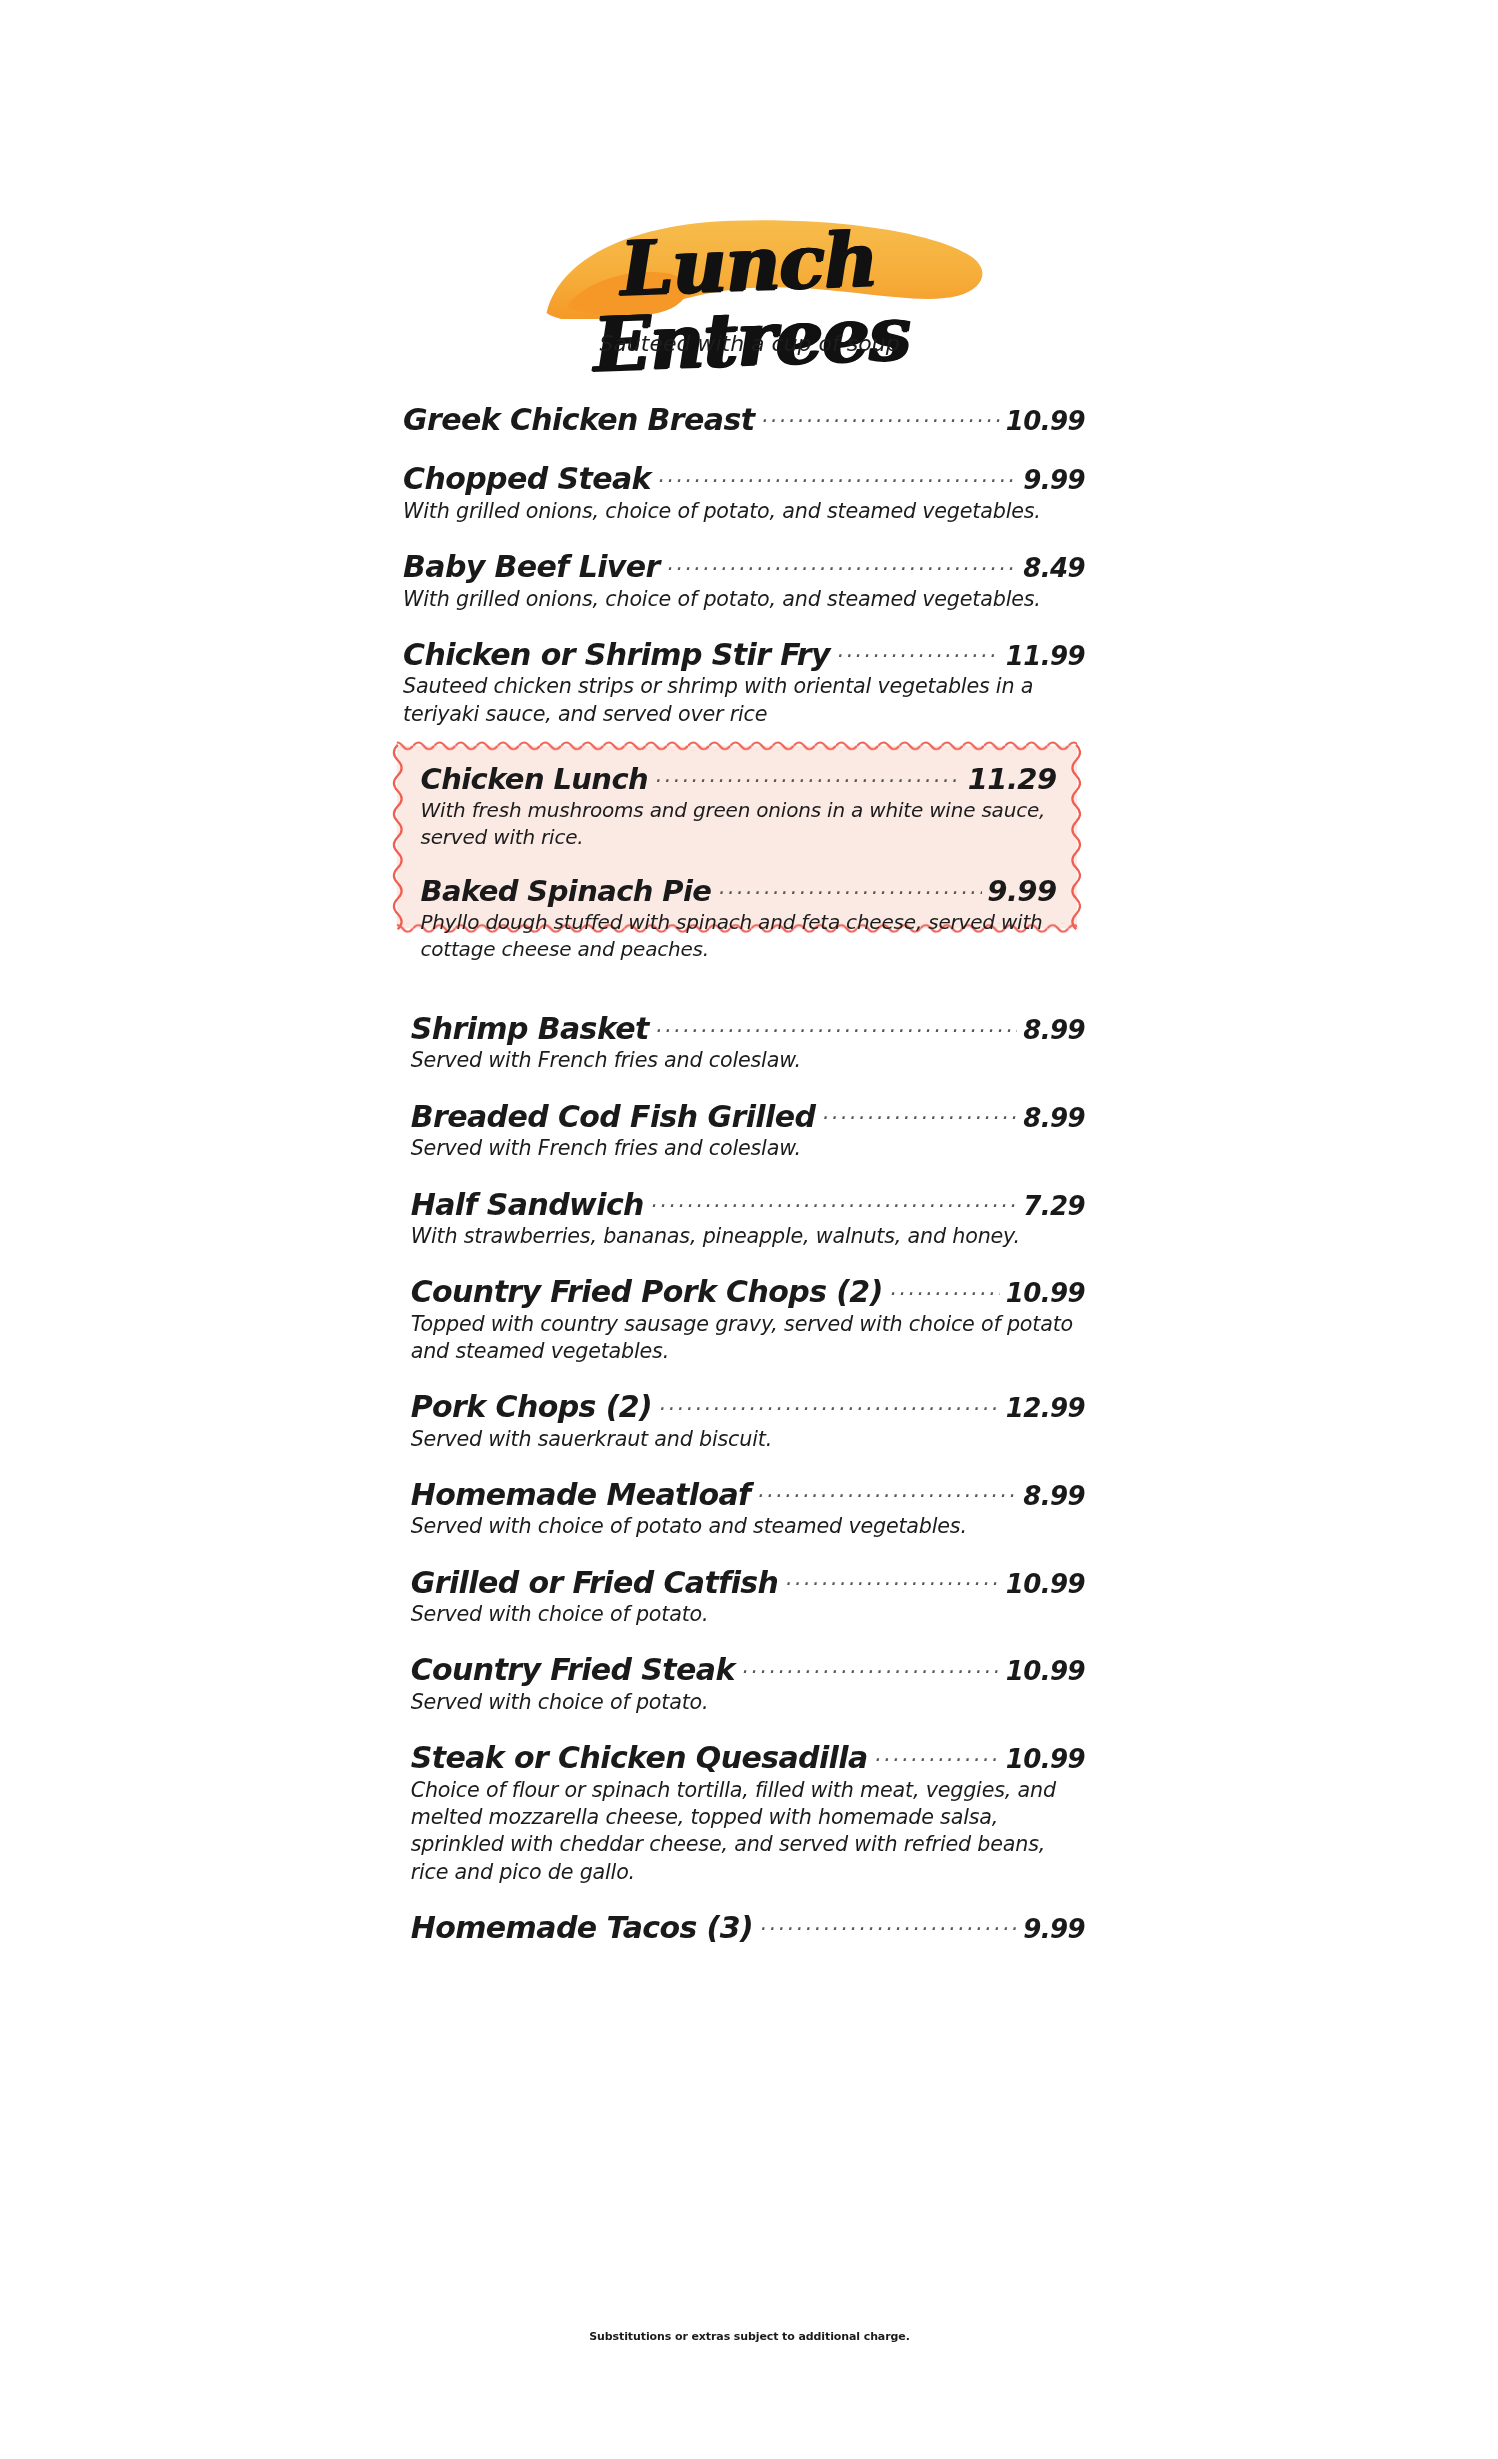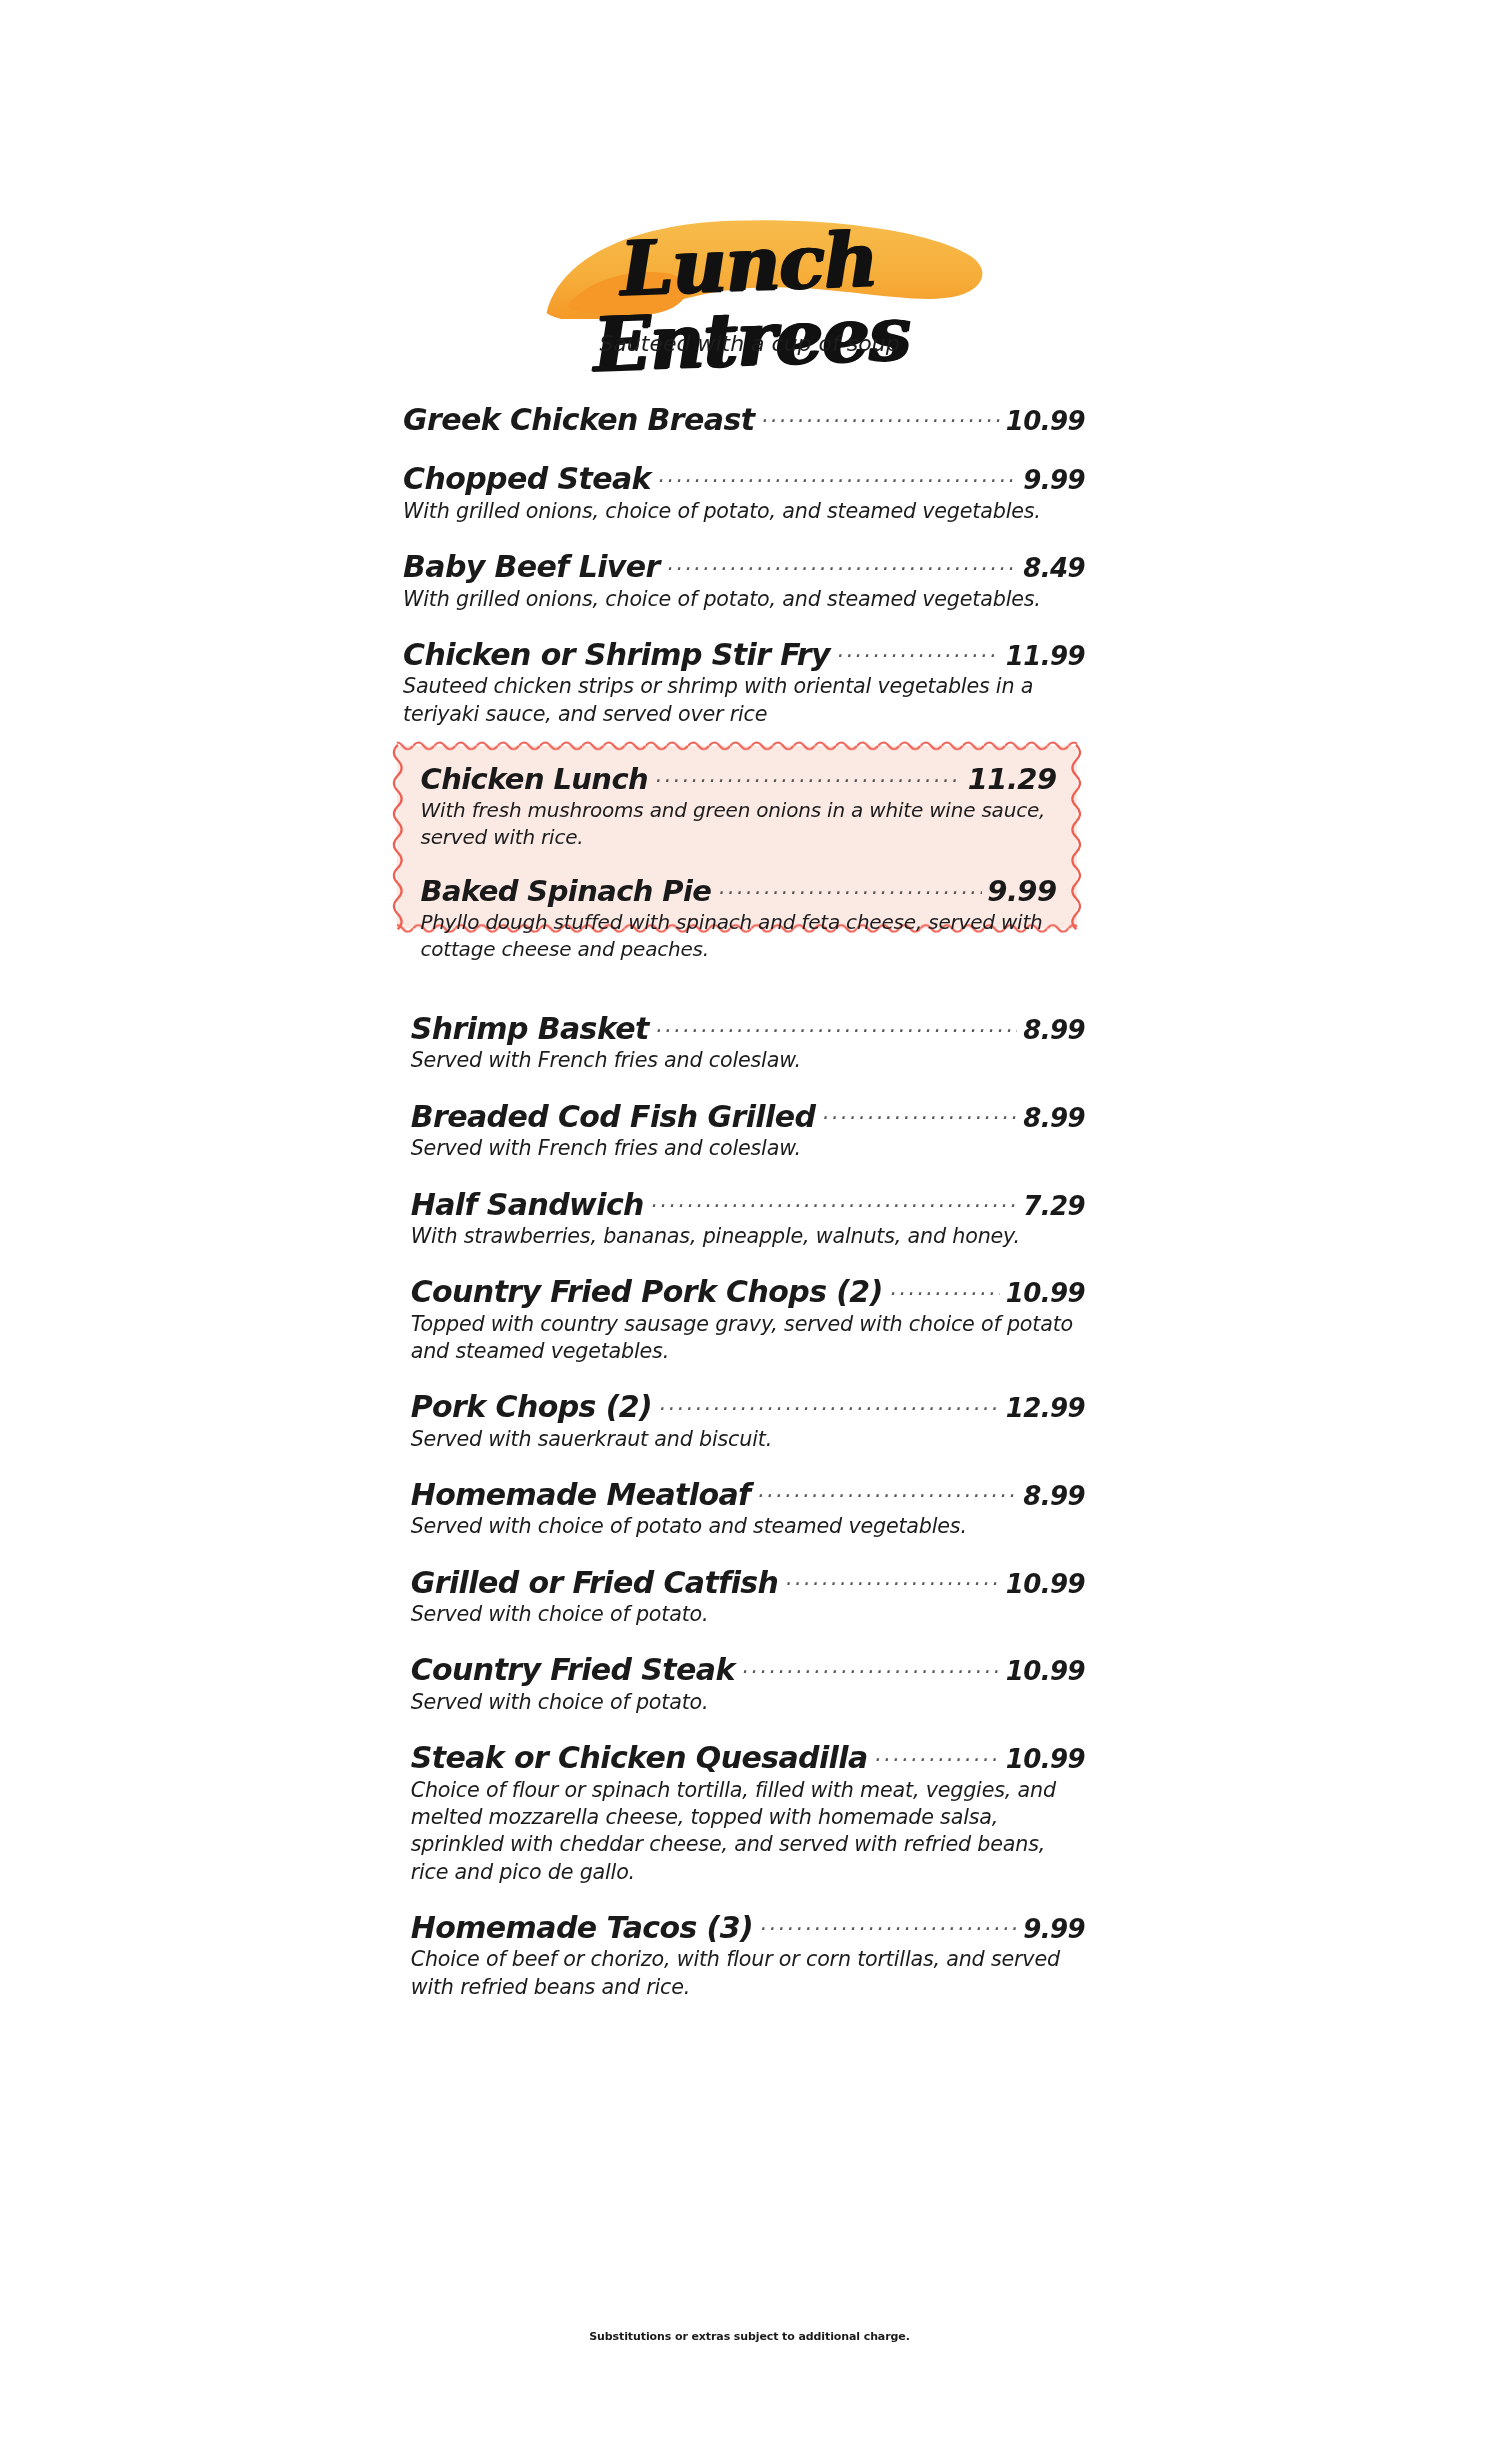--- a/index.html
+++ b/index.html
@@ -355,21 +355,20 @@
         </div>
         <div class="item-desc">Choice of flour or spinach tortilla, filled with meat, veggies, and melted mozzarella cheese, topped with homemade salsa, sprinkled with cheddar cheese, and served with refried beans, rice and pico de gallo.</div>
       </div>
 
       <div class="item gap-sm">
         <div class="item-line">
           <span class="item-name">Homemade Tacos (3)</span>
           <span class="dots"></span>
           <span class="item-price">9.99</span>
         </div>
-        <div class="item-desc">Choice of beef or chorizo, with flour or corn tortillas, and served with refried beans and rice.</div>
       </div>
 
     </div>
   </div>
 
   <div class="footer">Substitutions or extras subject to additional charge.</div>
 
 </div>
 
 

